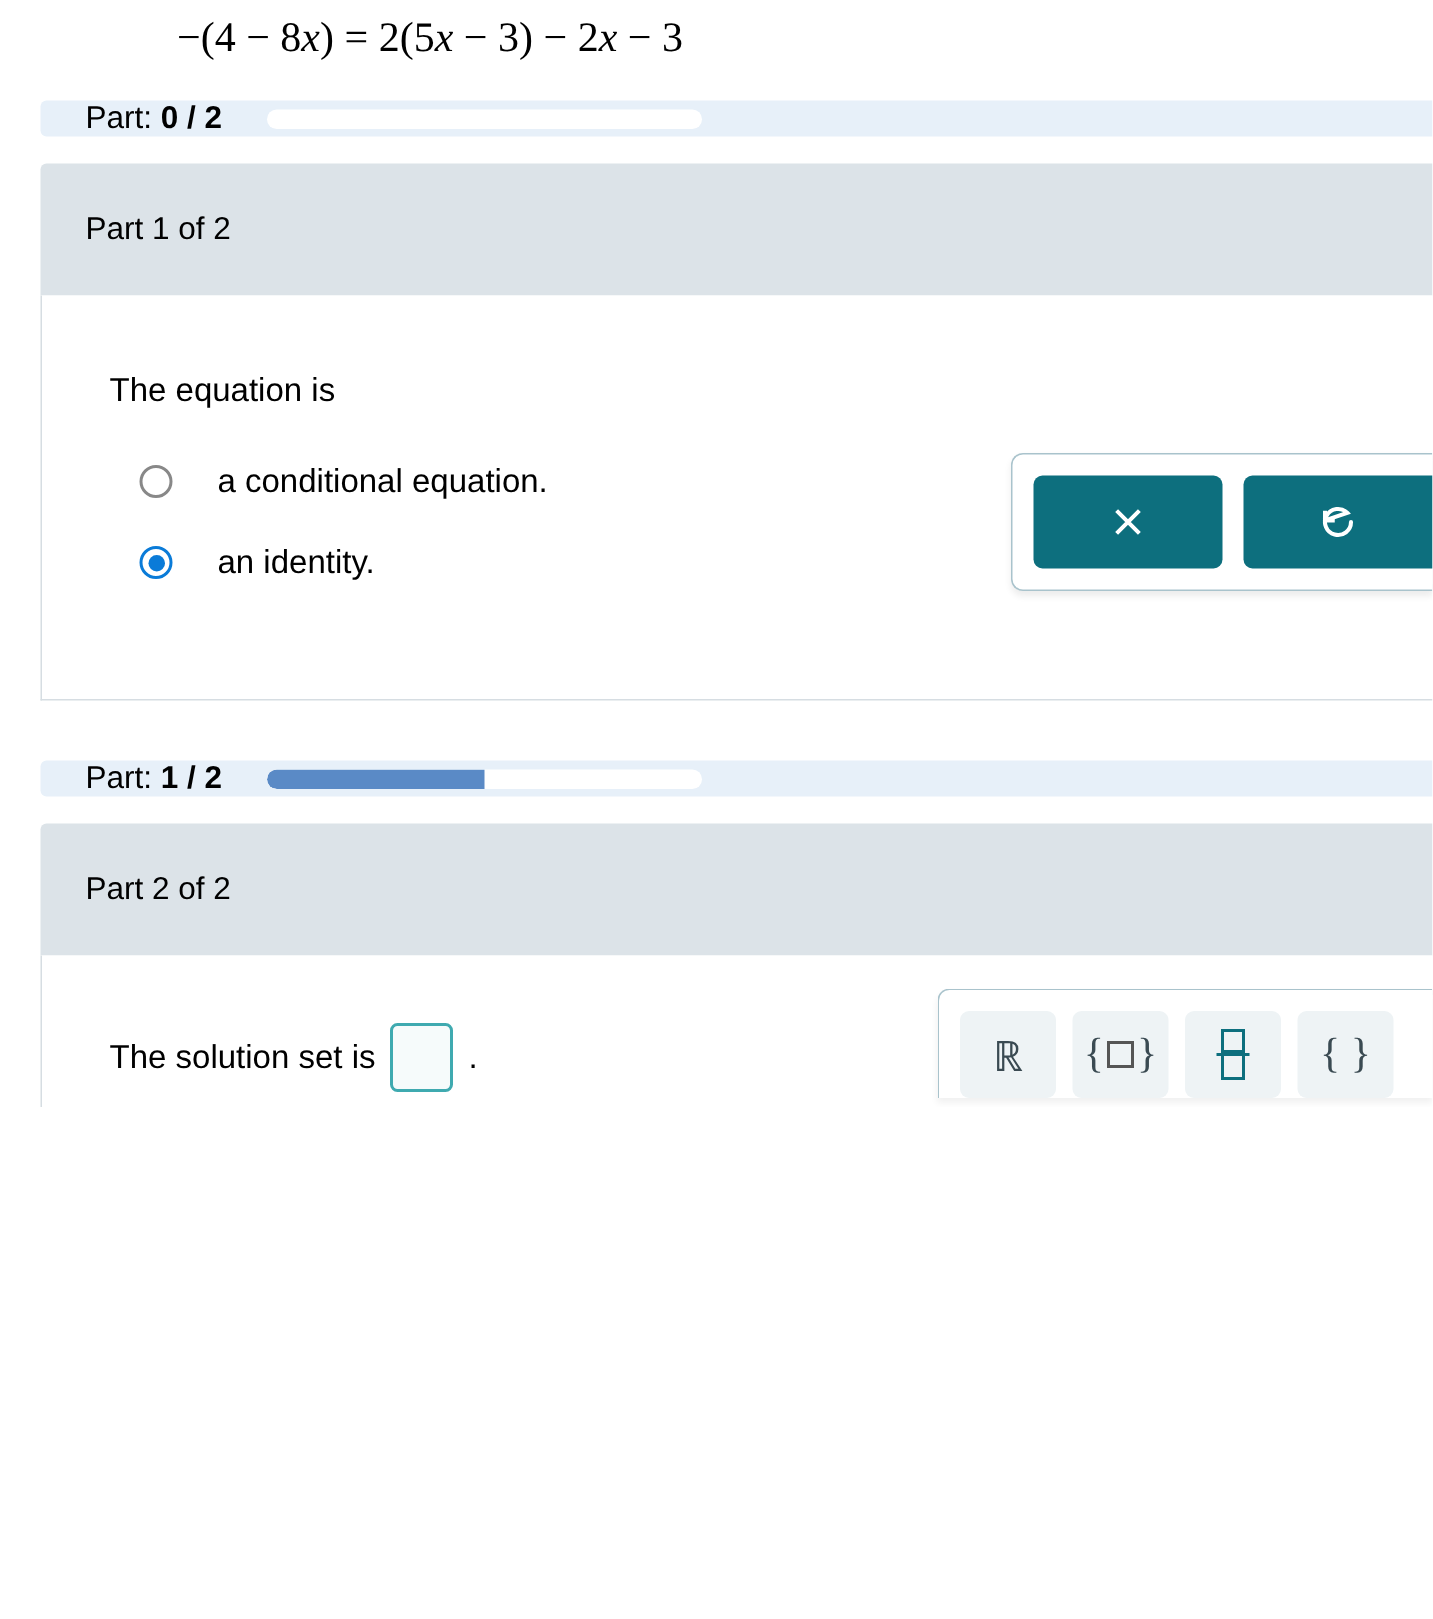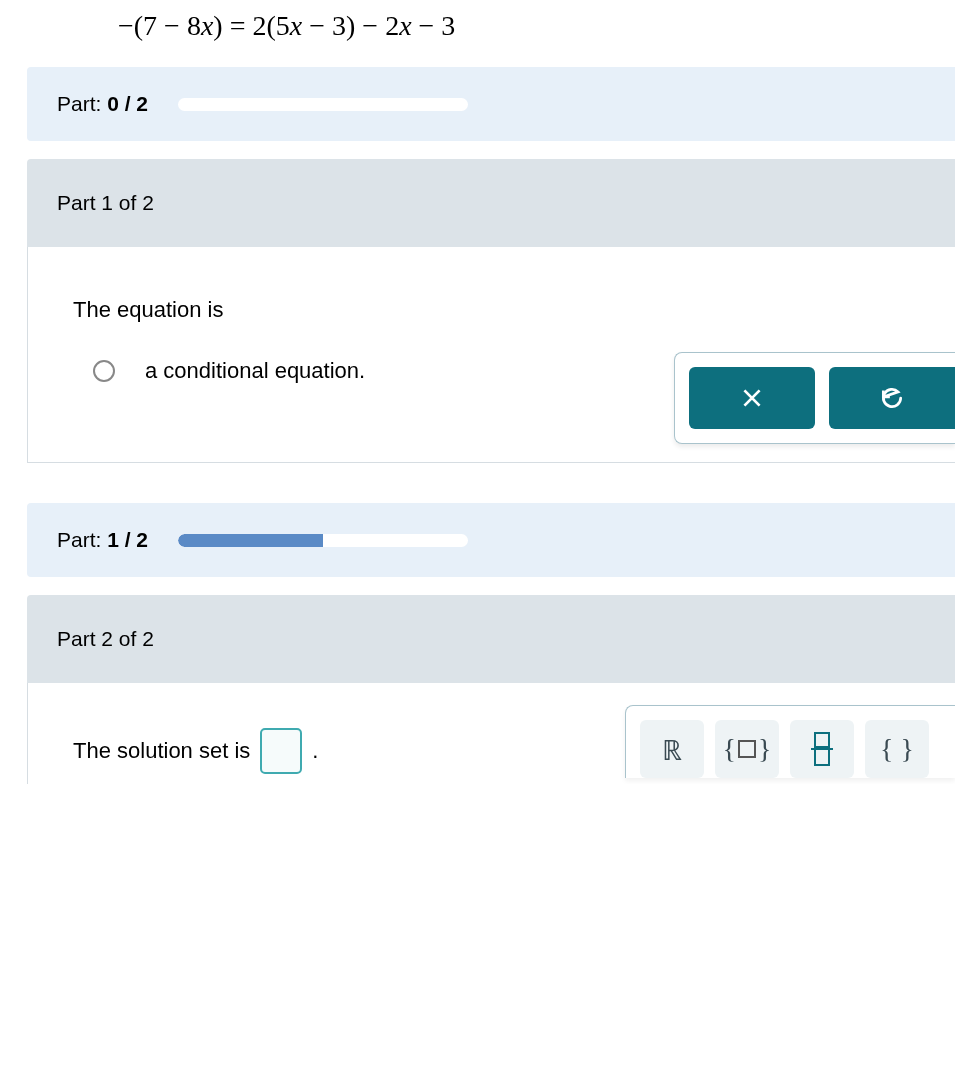--- a/index.html
+++ b/index.html
@@ -14,21 +14,21 @@
   }
   .equation {
     font-family: 'Times New Roman', serif;
     font-size: 28px;
     padding: 10px 0 25px 118px;
     font-style: italic;
   }
   .equation .n { font-style: normal; }
   .part-bar {
     background: #e7f0f9;
-    padding: 25px 30px;
+    padding: 0 30px;
     display: flex;
     align-items: center;
     gap: 30px;
     border-radius: 4px 0 0 4px;
     margin-left: 27px;
     margin-bottom: 18px;
   }
   .part-bar .label { font-size: 21px; }
   .part-bar .label b { font-weight: bold; }
   .progress {
@@ -185,39 +185,43 @@
     display: inline-flex; align-items: center; gap: 2px;
     font-size: 28px; color: #3a4a52;
   }
   .setbox .sq {
     width: 18px; height: 18px; border: 2px solid #555;
   }
 </style>
 </head>
 <body>
 
-<div class="equation"><span class="n">−(7 − 8</span>x<span class="n">) = 2(5</span>x<span class="n"> − 3) − 2</span>x<span class="n"> − 3</span></div>
+<div class="equation"><span class="n">−(4 − 8</span>x<span class="n">) = 2(5</span>x<span class="n"> − 3) − 2</span>x<span class="n"> − 3</span></div>
 
 <div class="part-bar">
   <span class="label">
     <span>Part: </span><b>0 / 2</b>
   </span>
   <div class="progress">
     <div class="fill" style="width:0%"></div>
   </div>
 </div>
 
 <div class="part-header">Part 1 of 2</div>
 <div class="part-body">
   <div class="prompt">The equation is</div>
   <div class="options">
       <div class="option">
         <span class="radio"></span>
         <span>a conditional equation.</span>
       </div>
+      <div class="option">
+        <span class="radio selected"></span>
+        <span>an identity.</span>
+      </div>
     </div>
 
   <div class="action-box">
     <button class="action-btn">
       <svg viewBox="0 0 24 24" fill="none" stroke-width="2.5">
         <path d="M5 5 L19 19 M19 5 L5 19"></path>
       </svg>
     </button>
     <button class="action-btn reset">
       <svg viewBox="0 0 24 24" fill="none" stroke-width="2.5">

